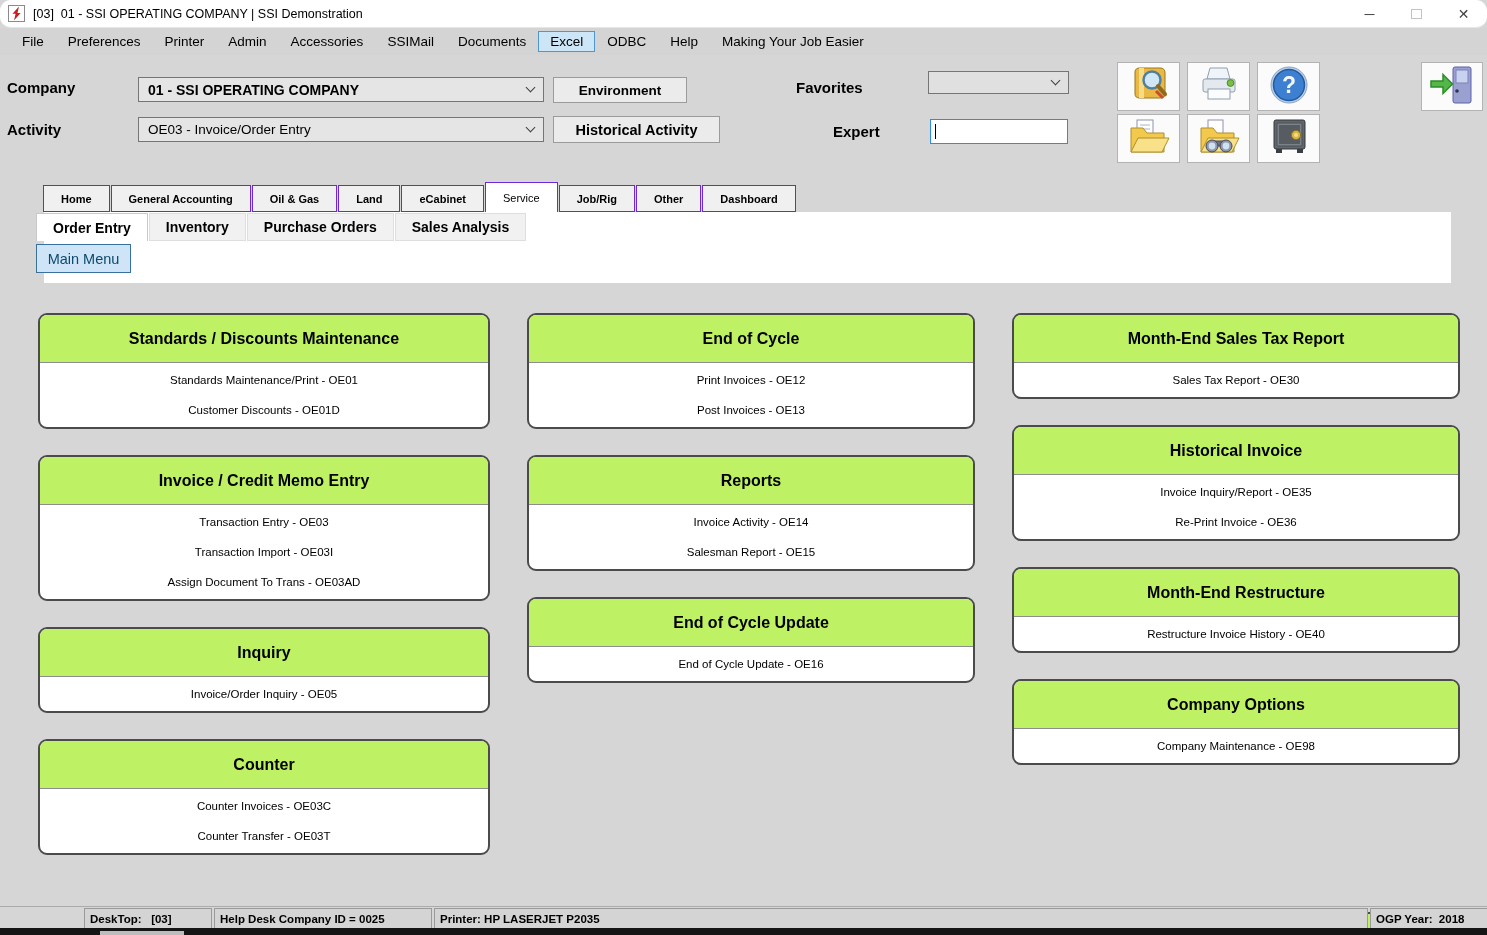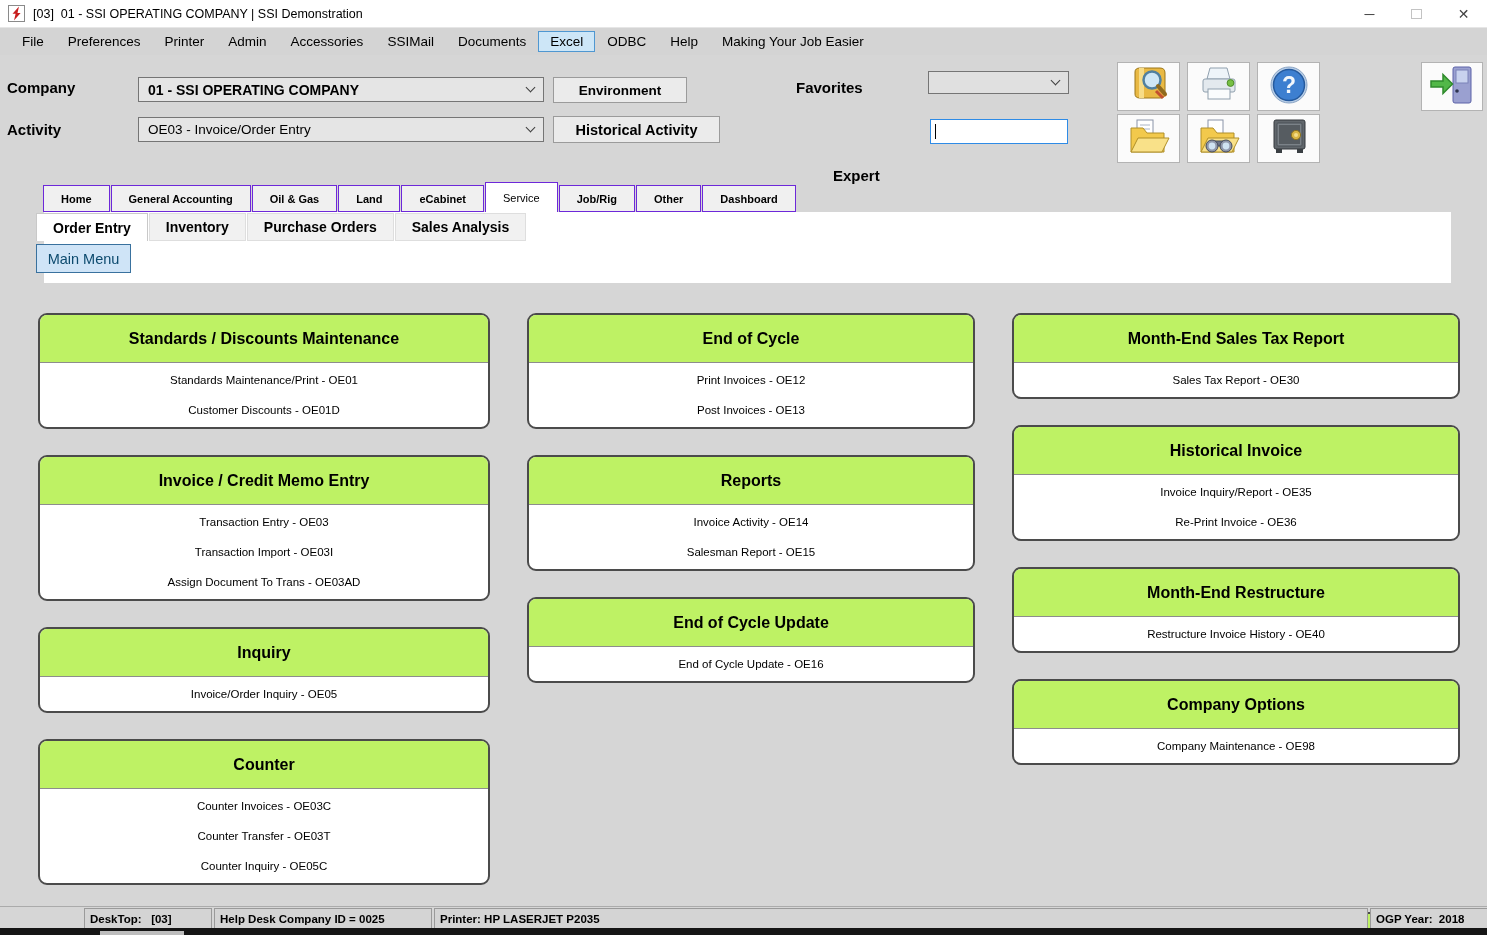--- a/index.html
+++ b/index.html
@@ -3,21 +3,21 @@
 <meta charset="utf-8">
 <style>
   * { margin:0; padding:0; box-sizing:border-box; }
   html,body { background:#9a9a9a; }
   .screen {
     position:relative; width:1487px; height:935px; overflow:hidden;
     background:#d6d6d6; font-family:"Liberation Sans","DejaVu Sans",sans-serif; color:#000;
   }
   
   .titlebar { position:absolute; top:0; left:0; right:0; height:28px; background:#ffffff;
-    display:flex; align-items:center; padding-left:8px; border-bottom:1px solid #e6e6e6; }
+    display:flex; align-items:center; padding-left:8px; border-bottom:1px solid #e6e6e6;border-radius:11px; }
   .title { font-size:12.5px; margin-left:8px; white-space:pre; }
   .win-controls { margin-left:auto; display:flex; height:100%; }
   .win-btn { width:47px; height:100%; display:flex; align-items:center; justify-content:center;
     color:#444; font-size:14px; cursor:default; }
   .maxbox { width:11px; height:10px; border:1px solid #c3c3c3; display:inline-block; }
   
   .menubar { position:absolute; top:28px; left:0; right:0; height:27px; background:#d4d4d4;
     display:flex; align-items:center; padding-left:10px; font-size:13.5px; }
   .menu-item { padding:3px 12px; white-space:nowrap; }
   .menu-item.highlighted { background:#cde6f7; border:1px solid #4f97d1; padding:2px 11px; }
@@ -122,21 +122,21 @@
     <span class="chev"></span>
   </div>
   <button class="hbtn" style="left:553px; top:116px; width:167px; height:27px; font-size:14.5px;">Historical Activity</button>
 
   <div class="fld-label" style="left:796px; top:79px;">Favorites</div>
   <div class="dropdown" style="left:928px; top:71px; width:141px; height:23px; background:#e0e0e0;">
     <span></span>
     <span class="chev"></span>
   </div>
 
-  <div class="fld-label" style="left:833px; top:123px;margin-top:44px;">Expert</div>
+  <div class="fld-label" style="left:833px; top:123px;">Expert</div>
   <div class="expert-wrap">
     <input class="expert-input" value="" style="">
     <div class="caret"></div>
   </div>
 
   <div class="toolbar" id="toolbar">
       <button class="icon-btn">
         <span><svg width="46" height="40" viewBox="0 0 46 40">
             <path d="M9 7 q0-4 5-4 h20 q5 0 5 5 v21 q0 4-5 4 h-20 q-5 0-5-4 z" fill="#e9b944" stroke="#9c7718"></path>
             <rect x="13" y="3" width="5" height="30" fill="#f7dc87"></rect>
@@ -243,21 +243,20 @@
         <div class="panel-header">Inquiry</div>
         <div class="panel-body">
           <div class="panel-item">Invoice/Order Inquiry - OE05</div>
         </div>
       </section>
       <section class="panel">
         <div class="panel-header">Counter</div>
         <div class="panel-body">
           <div class="panel-item">Counter Invoices - OE03C</div>
           <div class="panel-item">Counter Transfer - OE03T</div>
-          <div class="panel-item">Counter Inquiry - OE05C</div>
         </div>
       </section>
     </div>
   <div class="panel-col" id="col2">
       <section class="panel">
         <div class="panel-header">End of Cycle</div>
         <div class="panel-body">
           <div class="panel-item">Print Invoices - OE12</div>
           <div class="panel-item">Post Invoices - OE13</div>
         </div>

